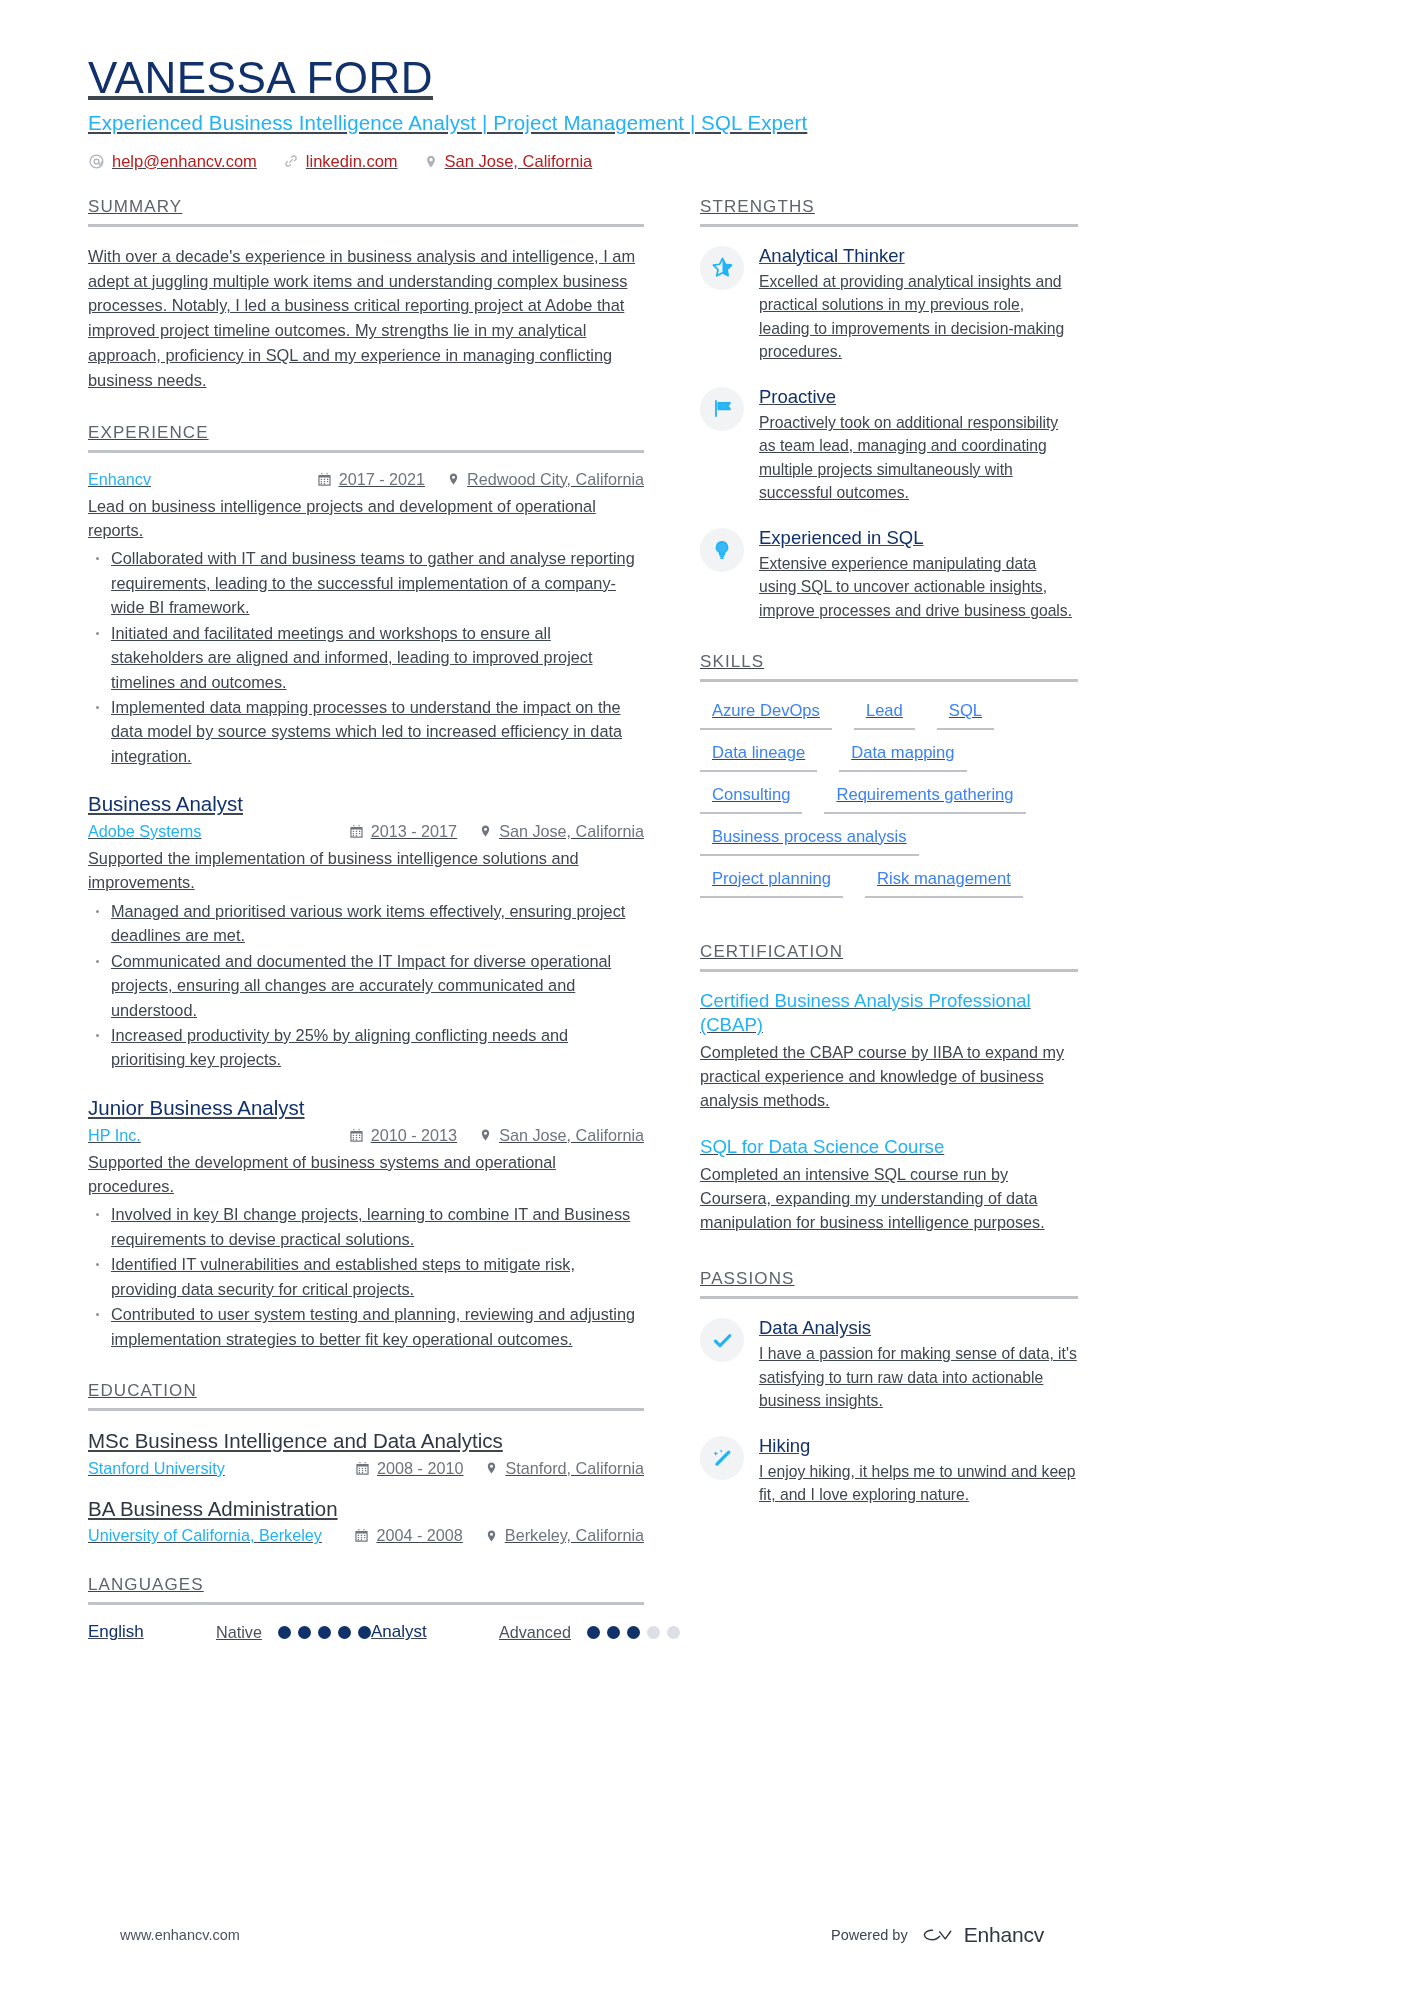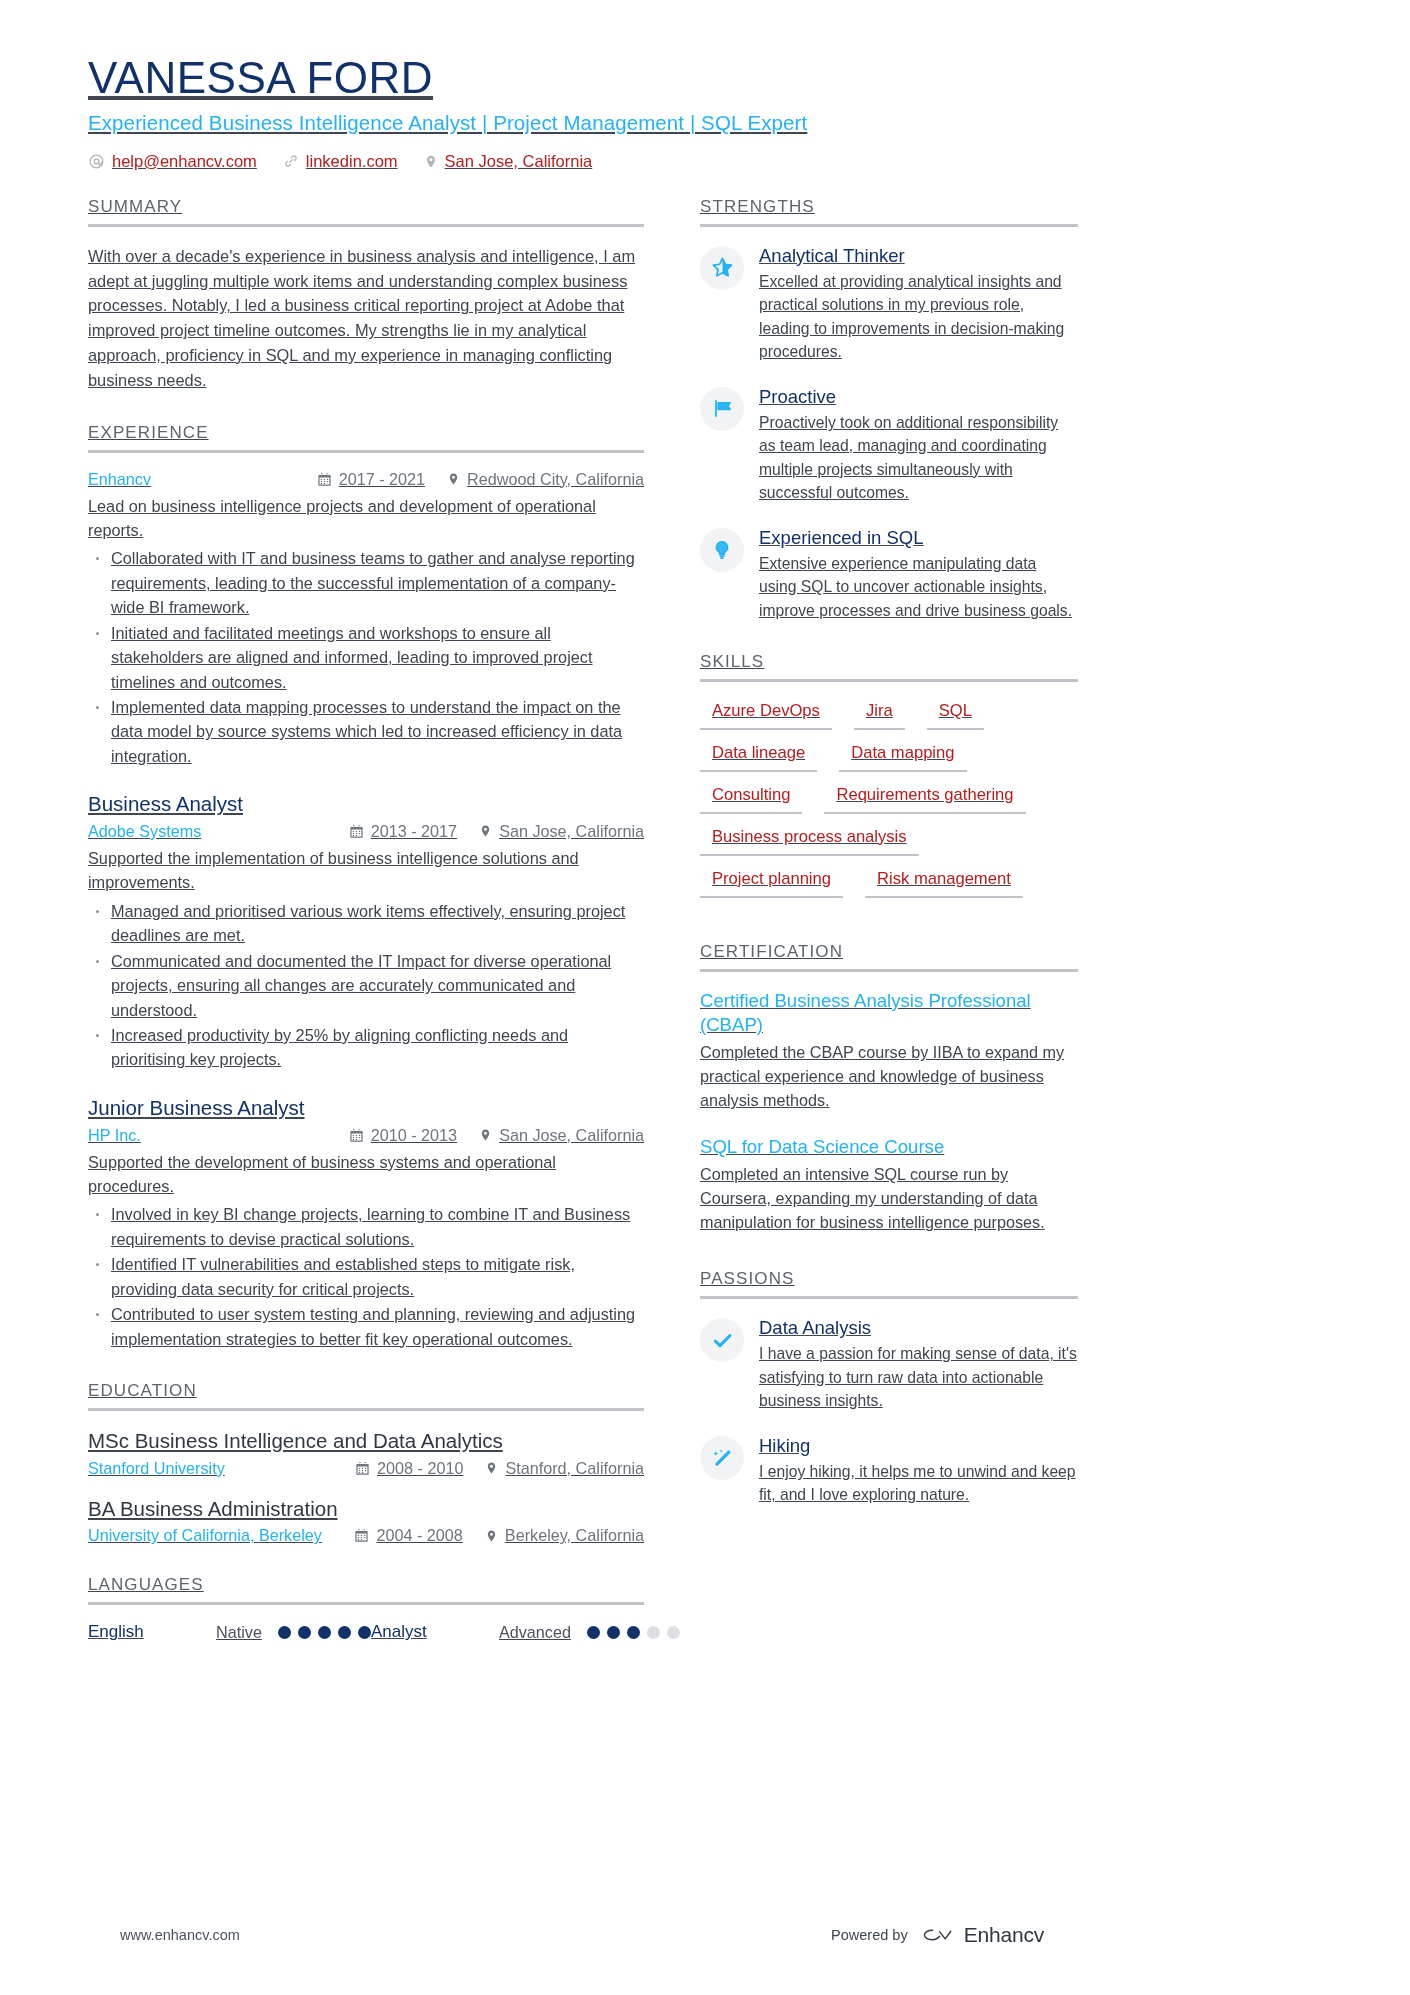--- a/index.html
+++ b/index.html
@@ -186,21 +186,21 @@
   .stext {
     font-size: 15.7px;
     line-height: 1.48;
     color: #3f4650;
   }
 
   
   .chips { display: flex; flex-wrap: wrap; gap: 11px 22px; }
   .chip {
     font-size: 16.6px;
-    color: #b91c1c;
+    color: #3b82f6;
     padding: 2px 12px 7px 12px;
     border-bottom: 2.5px solid #bfc3c8;
     white-space: nowrap;
     text-align: center;
   }
 
   
   .cert { margin-bottom: 22px; }
   .cert-title {
     font-size: 18.6px;
@@ -517,21 +517,21 @@
             <div class="stext">Extensive experience manipulating data using SQL to uncover actionable insights, improve processes and drive business goals.</div>
           </div>
         </div>
       </div>
 
       <div class="sec">
         <div class="sec-title">SKILLS</div>
         <div class="sec-rule"></div>
         <div class="chips">
           <span class="chip">Azure DevOps</span>
-          <span class="chip">Jira</span>
+          <span class="chip">Lead</span>
           <span class="chip">SQL</span>
           <span class="chip">Data lineage</span>
           <span class="chip">Data mapping</span>
           <span class="chip">Consulting</span>
           <span class="chip">Requirements gathering</span>
           <span class="chip">Business process analysis</span>
           <span class="chip">Project planning</span>
           <span class="chip">Risk management</span>
         </div>
       </div>

